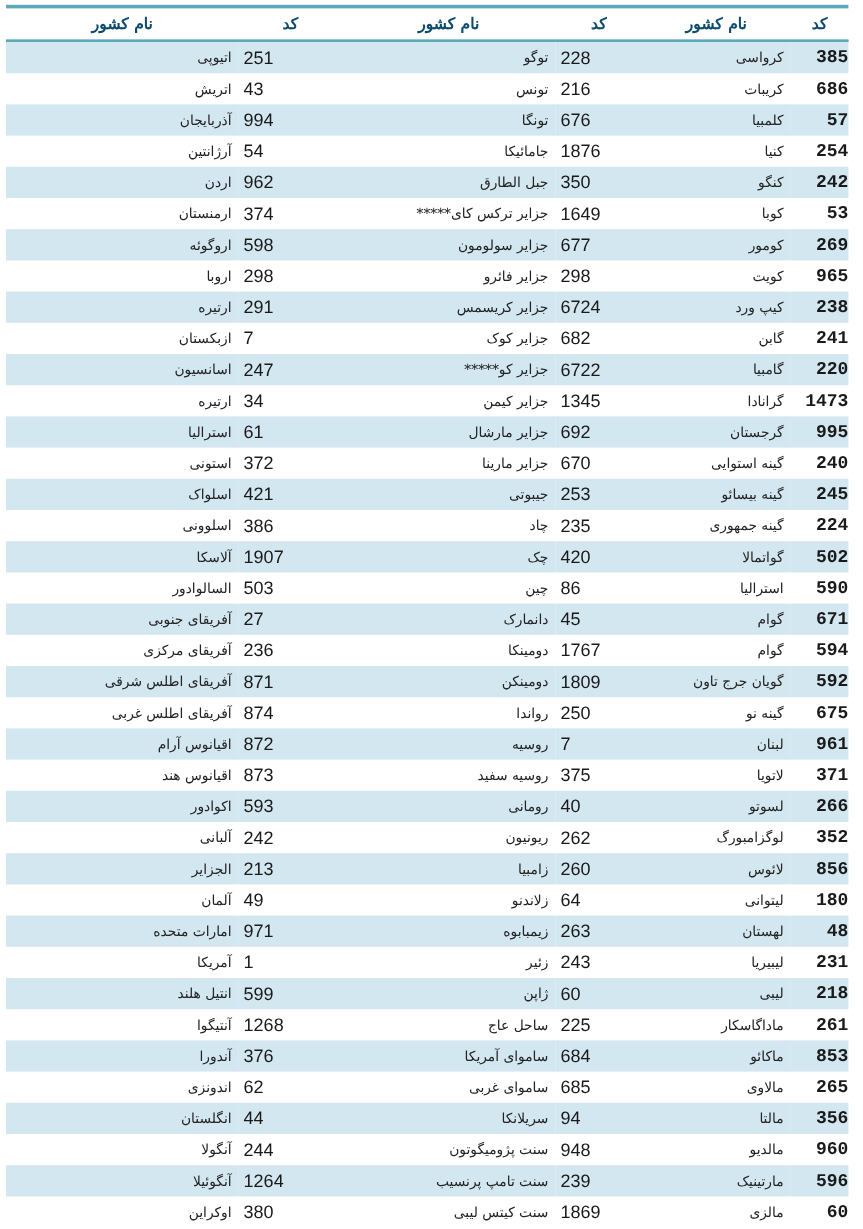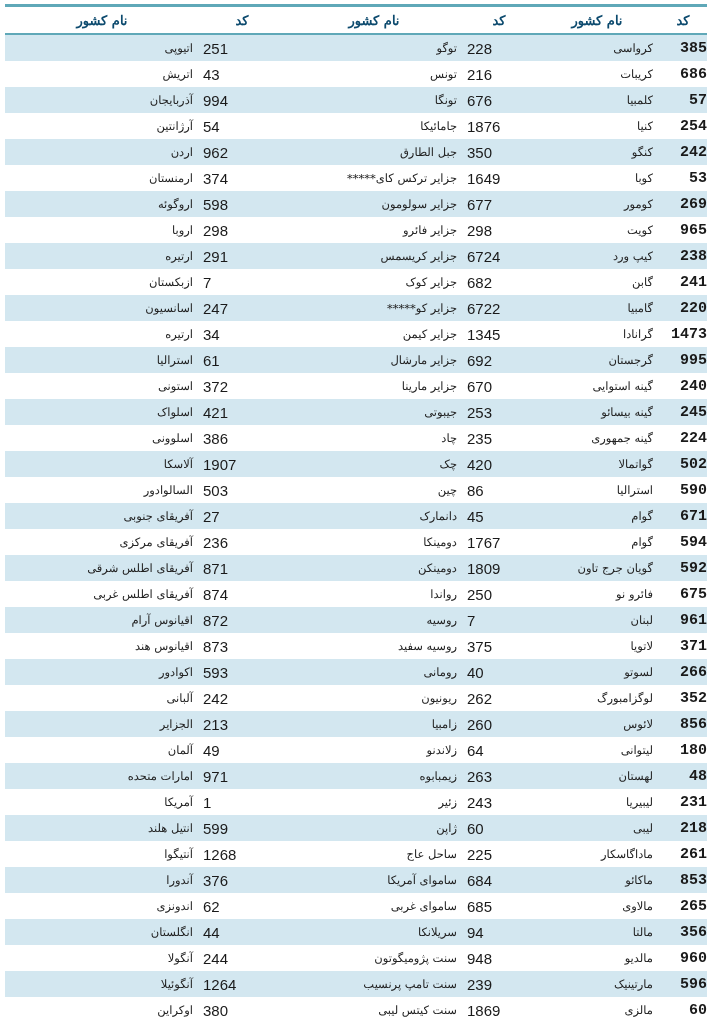--- a/index.html
+++ b/index.html
@@ -207,21 +207,21 @@
         <tr class="odd">
           <td class="code bold">592</td>
           <td class="name">گویان جرج تاون</td>
           <td class="code">1809</td>
           <td class="name">دومینکن</td>
           <td class="code">871</td>
           <td class="name">آفریقای اطلس شرقی</td>
         </tr>
         <tr class="">
           <td class="code bold">675</td>
-          <td class="name">فائرو نو</td>
+          <td class="name">گینه نو</td>
           <td class="code">250</td>
           <td class="name">رواندا</td>
           <td class="code">874</td>
           <td class="name">آفریقای اطلس غربی</td>
         </tr>
         <tr class="odd">
           <td class="code bold">961</td>
           <td class="name">لبنان</td>
           <td class="code">7</td>
           <td class="name">روسیه</td>

